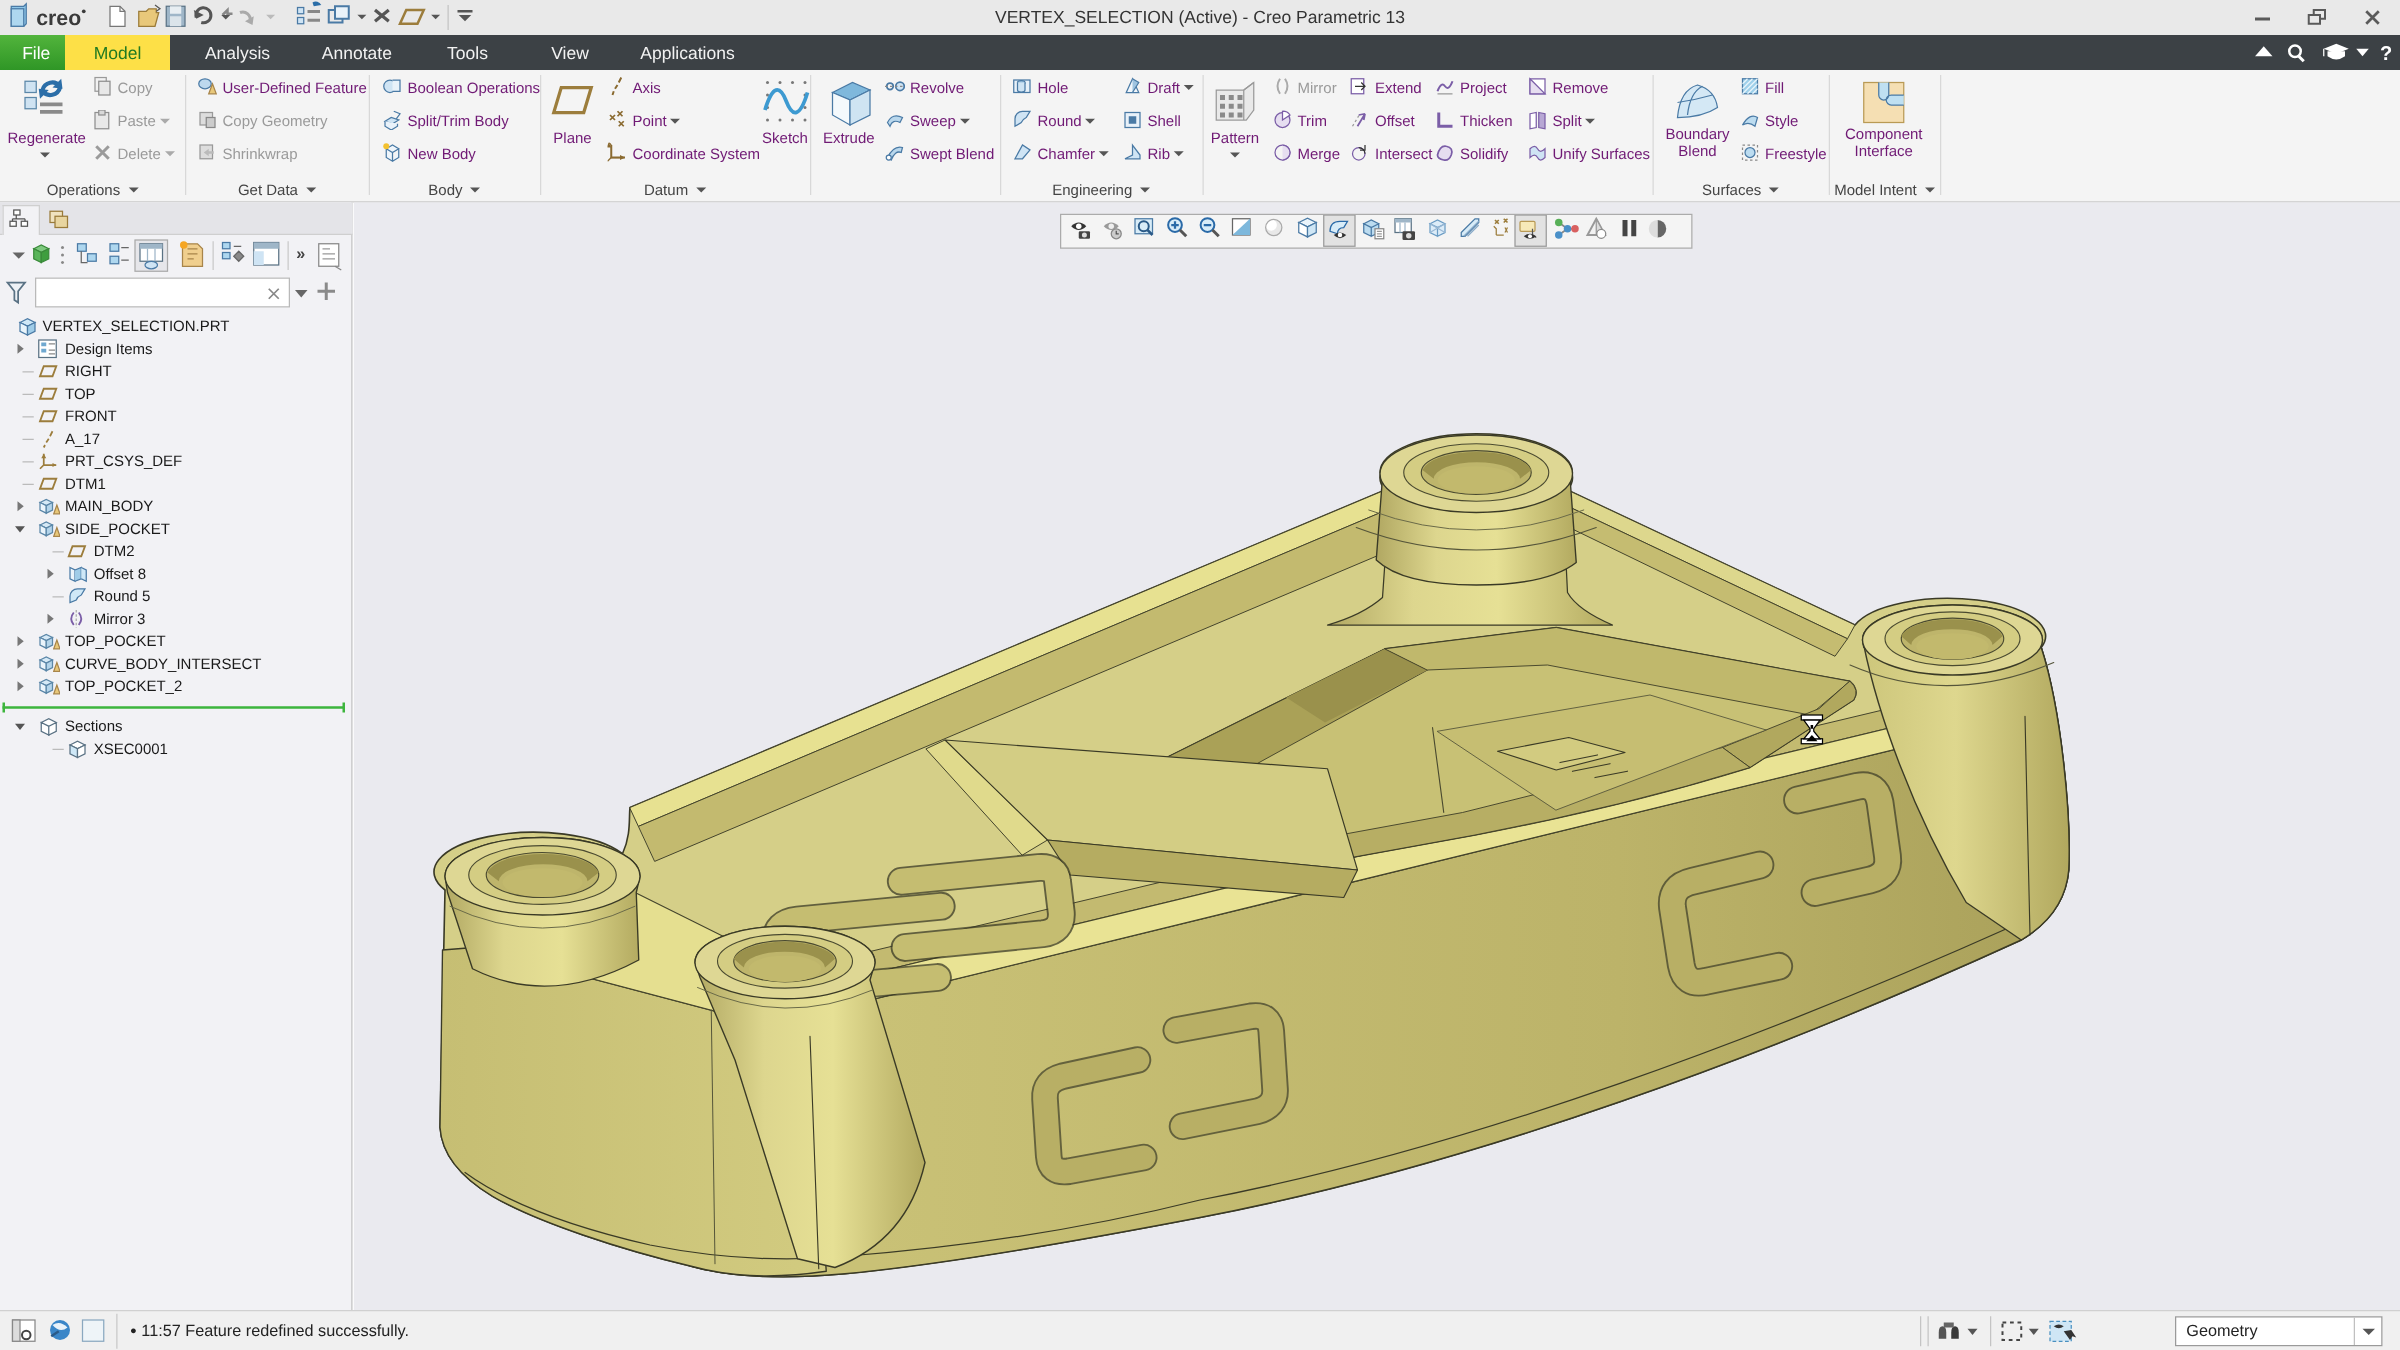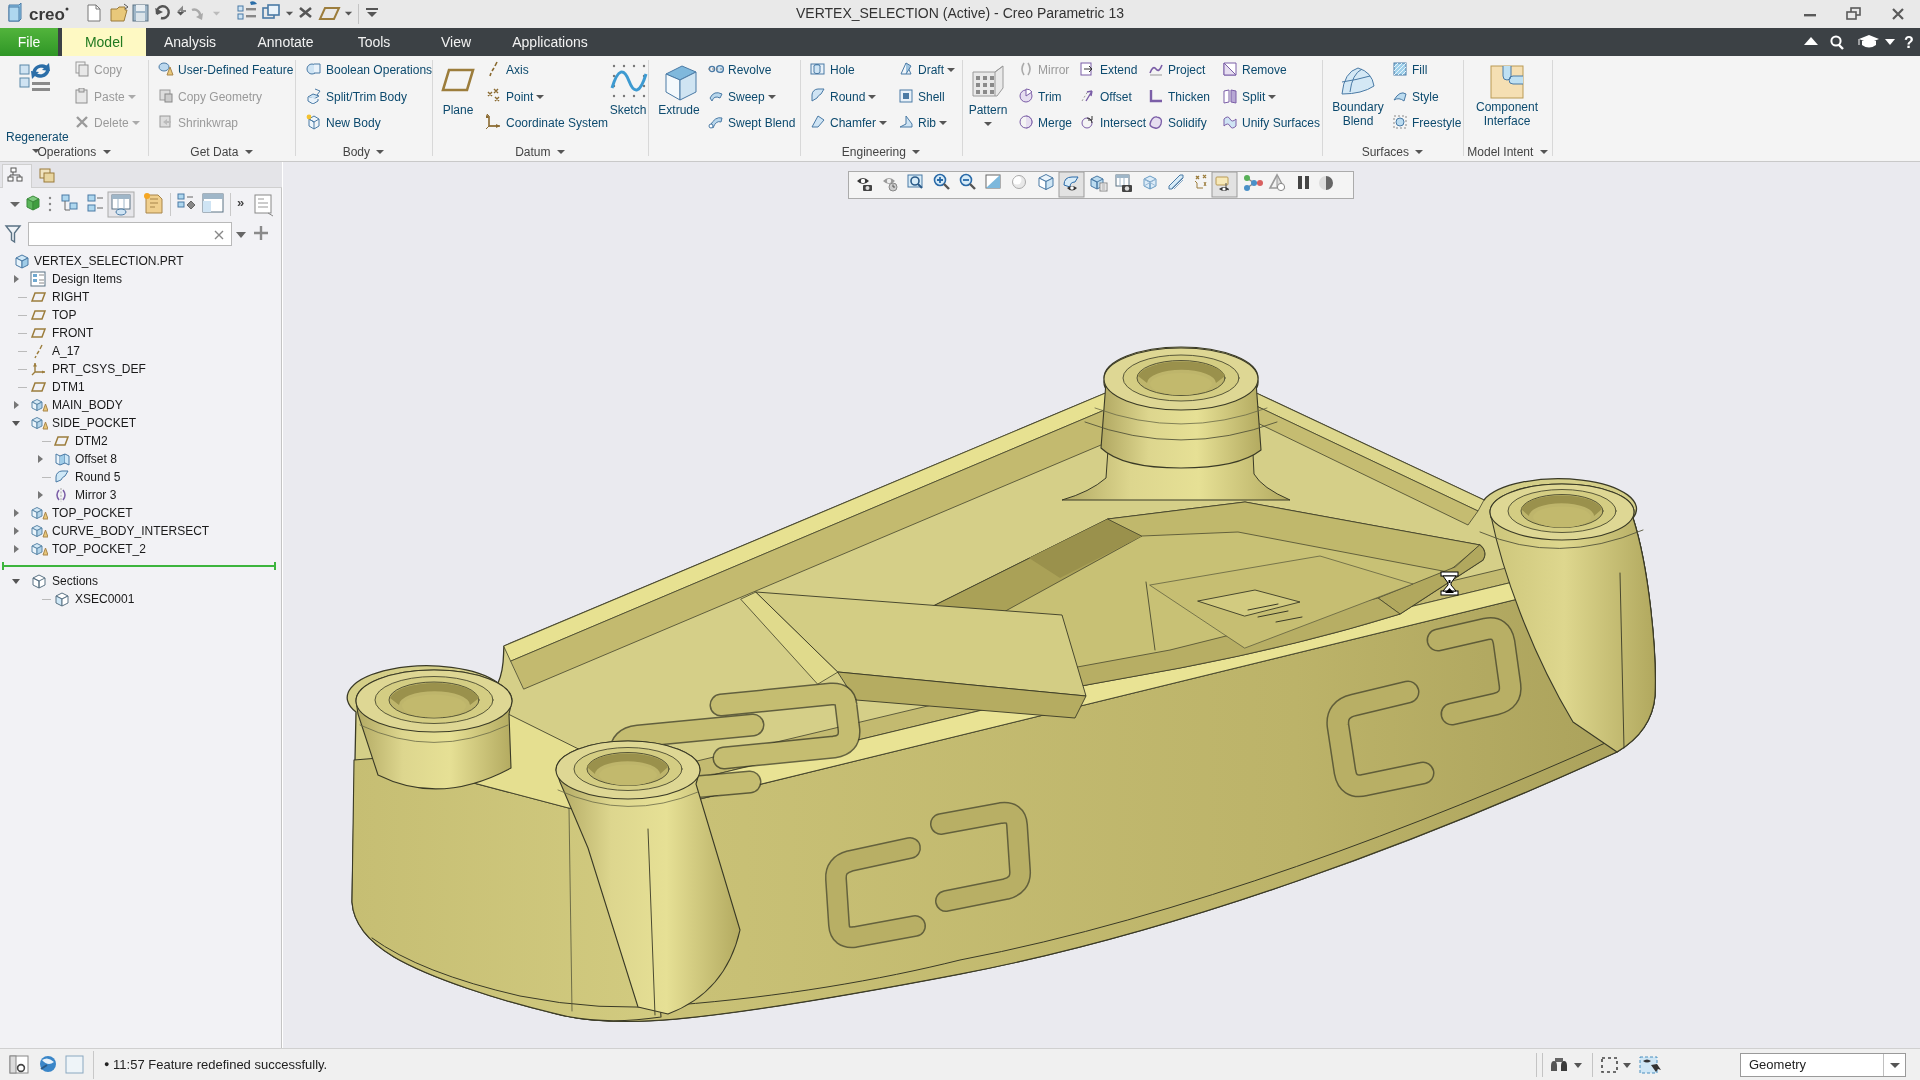--- a/index.html
+++ b/index.html
@@ -4,26 +4,26 @@
 <style>
 * { margin:0; padding:0; box-sizing:border-box; }
 html,body { width:1920px; height:1080px; overflow:hidden; font-family:"Liberation Sans",sans-serif; background:#fff; }
 #titlebar { position:absolute; left:0; top:0; width:1920px; height:28px; background:#e9e9e9; }
 #title-text { position:absolute; left:0; right:0; top:5px; text-align:center; font-size:14px; color:#333; }
 .winbtn { position:absolute; top:0; width:44px; height:28px; color:#555; text-align:center; font-size:14px; line-height:28px; }
 #qat { position:absolute; left:0; top:0; height:28px; }
 #tabrow { position:absolute; left:0; top:28px; width:1920px; height:28px; background:#3c4145; }
 .tab { position:absolute; top:0; height:28px; color:#f2f2f2; font-size:14px; text-align:center; line-height:28px; }
 #tab-file { left:0; width:58px; background:linear-gradient(#52b43c,#2f9626); color:#fff; }
-#tab-model { left:62px; width:84px; background:#fef9c3; color:#217a21; }
+#tab-model { left:52px; width:84px; background:#fde047; color:#217a21; }
 #ribbon { position:absolute; left:0; top:56px; width:1920px; height:106px; background:#f4f4f4; border-bottom:1px solid #c9c9c9; }
 .rgroup { position:absolute; top:0; height:105px; }
 .rgroup .glabel { position:absolute; bottom:2px; left:0; right:0; text-align:center; font-size:12px; color:#444; }
 .gsep { position:absolute; top:4px; width:1px; height:96px; background:#d8d8d8; }
-.rbtn { position:absolute; font-size:12px; color:#0c4a6e; white-space:nowrap; }
+.rbtn { position:absolute; font-size:12px; color:#701a75; white-space:nowrap; }
 .rbtn .ic { display:inline-block; vertical-align:-3px; margin-right:4px; }
 .dis { color:#9a9a9a; }
 .caret { display:inline-block; margin-left:3px; width:0; height:0; border-left:4px solid transparent; border-right:4px solid transparent; border-top:4px solid #555; vertical-align:2px; }
 .caret.d { border-top-color:#aaa; }
 #main { position:absolute; left:0; top:162px; width:1920px; height:886px; }
 #leftpanel { position:absolute; left:0; top:0; width:282px; height:886px; background:#f2f2f5; border-right:1px solid #c4c4c4; }
 #canvas { position:absolute; left:283px; top:0; width:1637px; height:886px; background:#eaeaef; }
 #statusbar { position:absolute; left:0; top:1048px; width:1920px; height:32px; background:#f0f0f0; border-top:1px solid #d0d0d0; font-size:13px; color:#222; }
 #gtoolbar { position:absolute; left:565px; top:9px; width:506px; height:28px; background:#f4f4f4; border:1px solid #ababab; }
 .trow { position:absolute; left:0; height:18px; width:282px; line-height:18px; }
@@ -144,21 +144,21 @@
         <rect x="2" y="3" width="9" height="9" fill="#cfe3f2" stroke="#5b87a8"></rect>
         <rect x="2" y="16" width="9" height="9" fill="#cfe3f2" stroke="#5b87a8"></rect>
         <rect x="14" y="20" width="18" height="3" fill="#8a8a8a"></rect>
         <rect x="14" y="26" width="18" height="3" fill="#8a8a8a"></rect>
         <path d="M16 10 a8 8 0 0 1 14 -3" fill="none" stroke="#2b6ea8" stroke-width="3.4"></path>
         <path d="M31 1 l1 8 -8 -1 z" fill="#2b6ea8"></path>
         <path d="M30 8 a8 8 0 0 1 -14 3" fill="none" stroke="#2b6ea8" stroke-width="3.4"></path>
         <path d="M14 17 l-1 -8 8 1 z" fill="#2b6ea8"></path>
       </svg>
   </div>
-  <div class="rbtn" style="left:6px;top:47px;width:60px;text-align:center;margin-top:27px;">Regenerate<br><span class="caret" style="margin-left:0"></span></div>
+  <div class="rbtn" style="left:6px;top:47px;width:60px;text-align:center;">Regenerate<br><span class="caret" style="margin-left:0"></span></div>
   <div class="rbtn dis" style="left:74px;top:5px;"><span class="ic"><svg width="16" height="16">
           <rect x="2" y="1" width="9" height="11" fill="#f2f2f2" stroke="#9a9a9a"></rect>
           <rect x="5" y="4" width="9" height="11" fill="#e8e8e8" stroke="#8f8f8f"></rect>
         </svg></span>Copy</div>
   <div class="rbtn dis" style="left:74px;top:32px;"><span class="ic"><svg width="16" height="16">
           <rect x="2" y="2" width="11" height="13" fill="#e8e8e8" stroke="#8f8f8f"></rect>
           <rect x="5" y="0" width="5" height="4" fill="#d8d8d8" stroke="#8f8f8f"></rect>
         </svg></span>Paste<span class="caret d"></span></div>
   <div class="rbtn dis" style="left:74px;top:58px;"><span class="ic"><svg width="16" height="16">
           <path d="M3 3 L13 13 M13 3 L3 13" stroke="#9a9a9a" stroke-width="2.4"></path>

